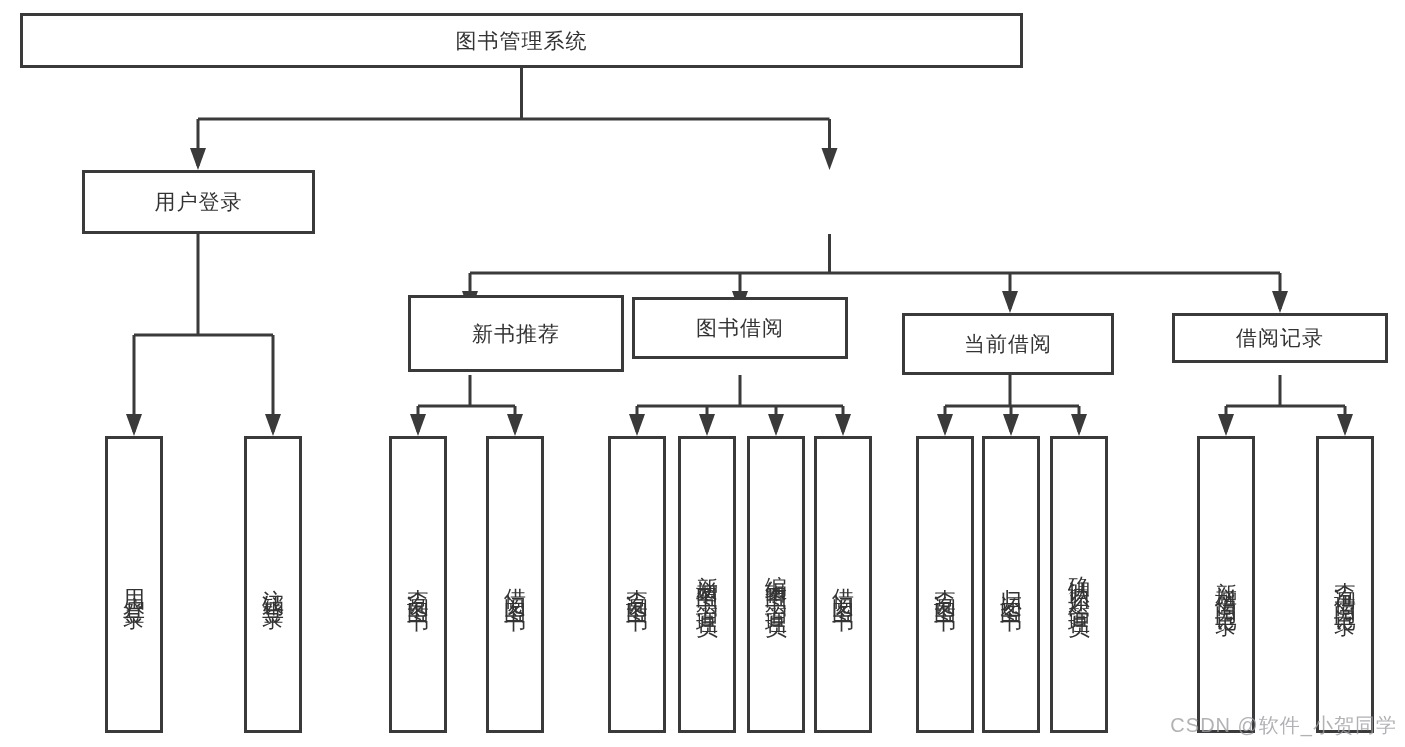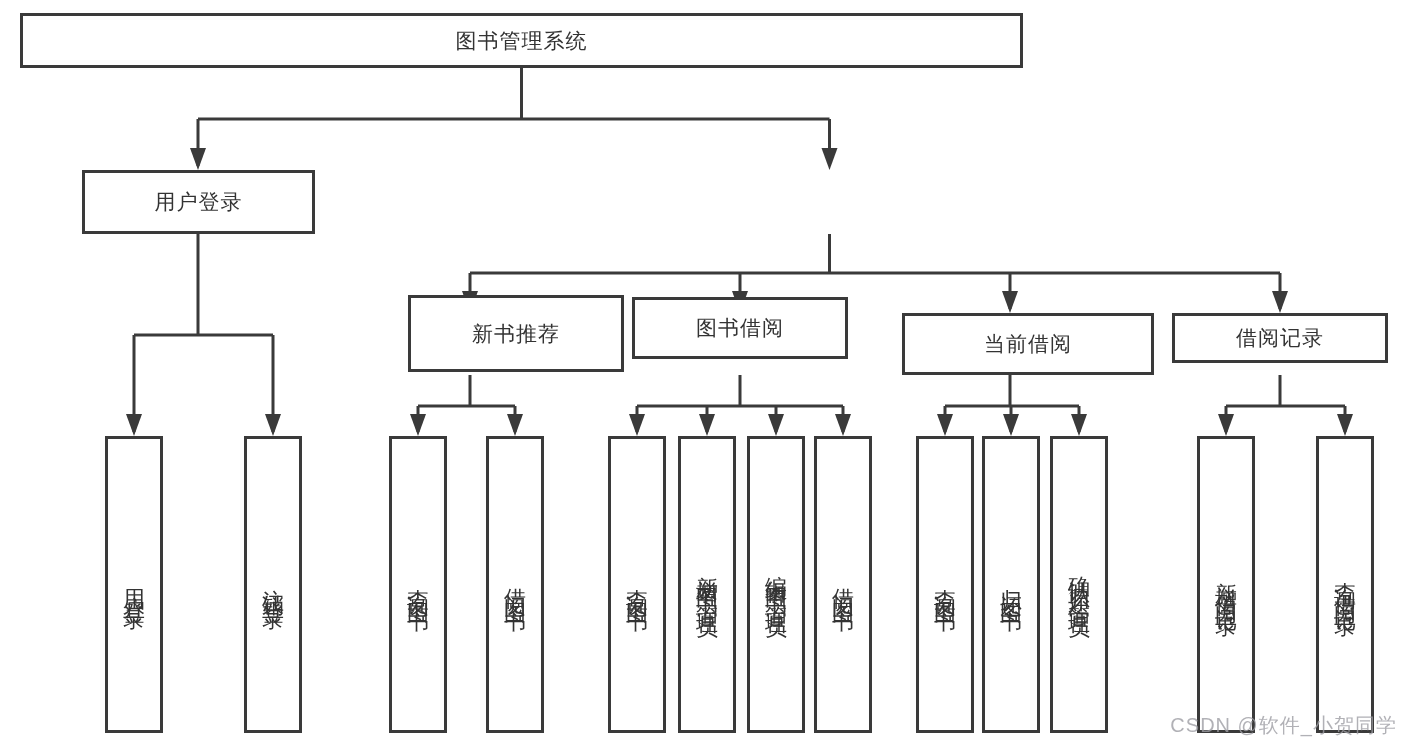--- a/index.html
+++ b/index.html
@@ -122,21 +122,21 @@
   <div class="node" style="left:82px; top:170px; width:233px; height:64px;">
     <span class="hlabel">用户登录</span>
   </div>
 
   <div class="node" style="left:362px; top:295px; width:216px; height:77px;margin-left:46px;">
     <span class="hlabel">新书推荐</span>
   </div>
   <div class="node" style="left:632px; top:297px; width:216px; height:62px;">
     <span class="hlabel">图书借阅</span>
   </div>
-  <div class="node" style="left:902px; top:313px; width:252px; height:62px;">
+  <div class="node" style="left:902px; top:313px; width:212px; height:62px;">
     <span class="hlabel">当前借阅</span>
   </div>
   <div class="node" style="left:1172px; top:313px; width:216px; height:50px;">
     <span class="hlabel">借阅记录</span>
   </div>
 
   <div class="node" style="left:105px; top:436px; width:58px; height:297px;">
     <span class="vtext">用户登录</span>
   </div>
   <div class="node" style="left:244px; top:436px; width:58px; height:297px;">

